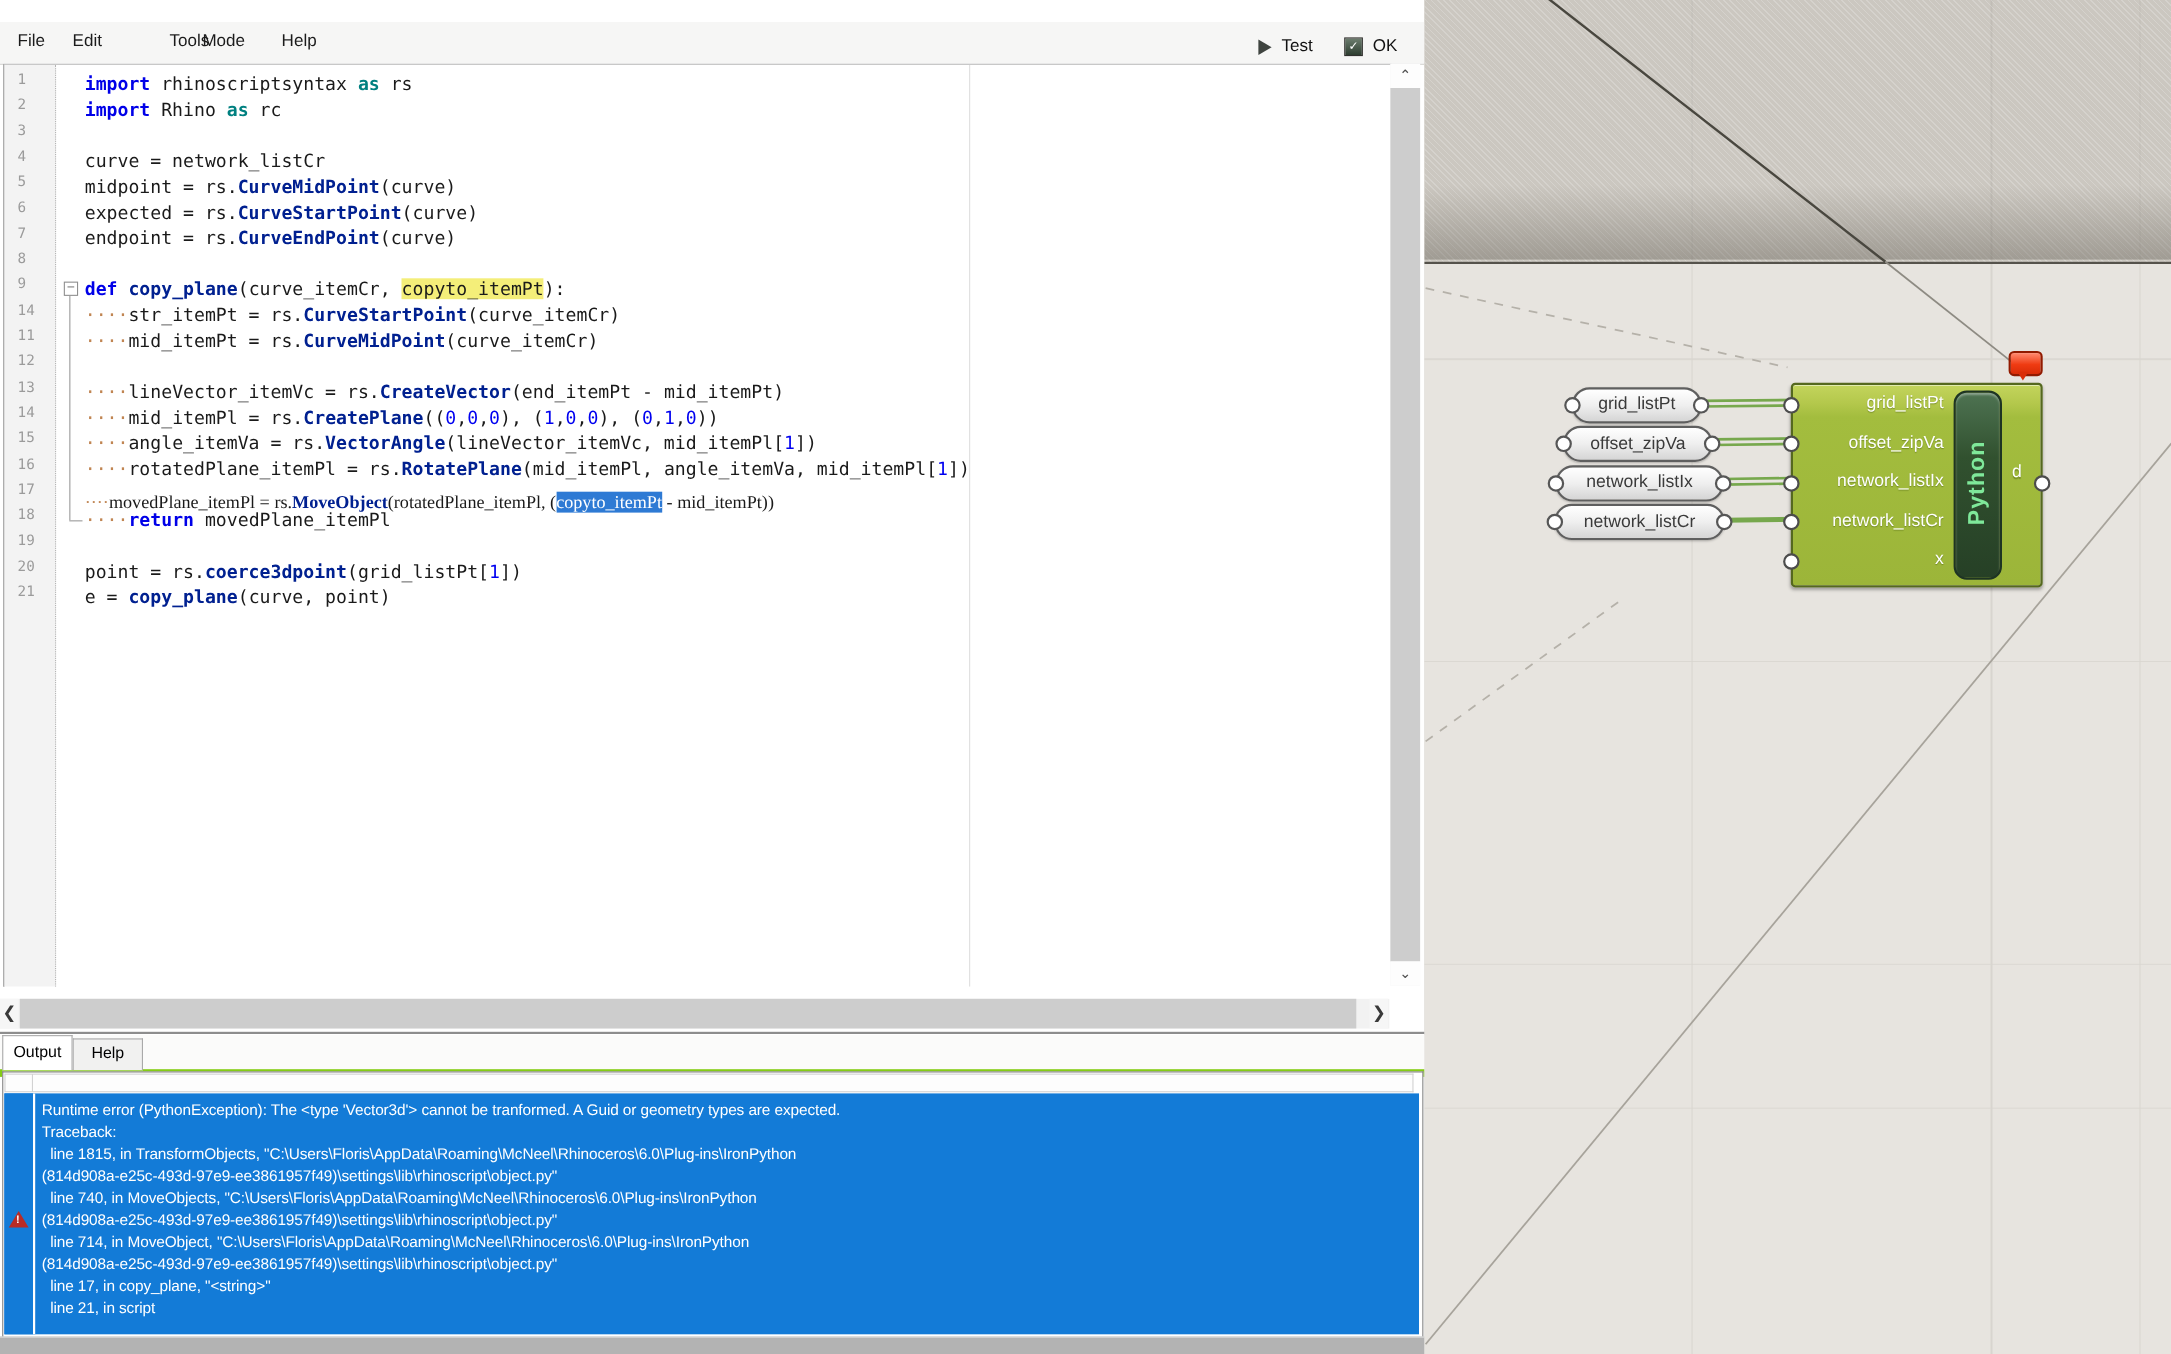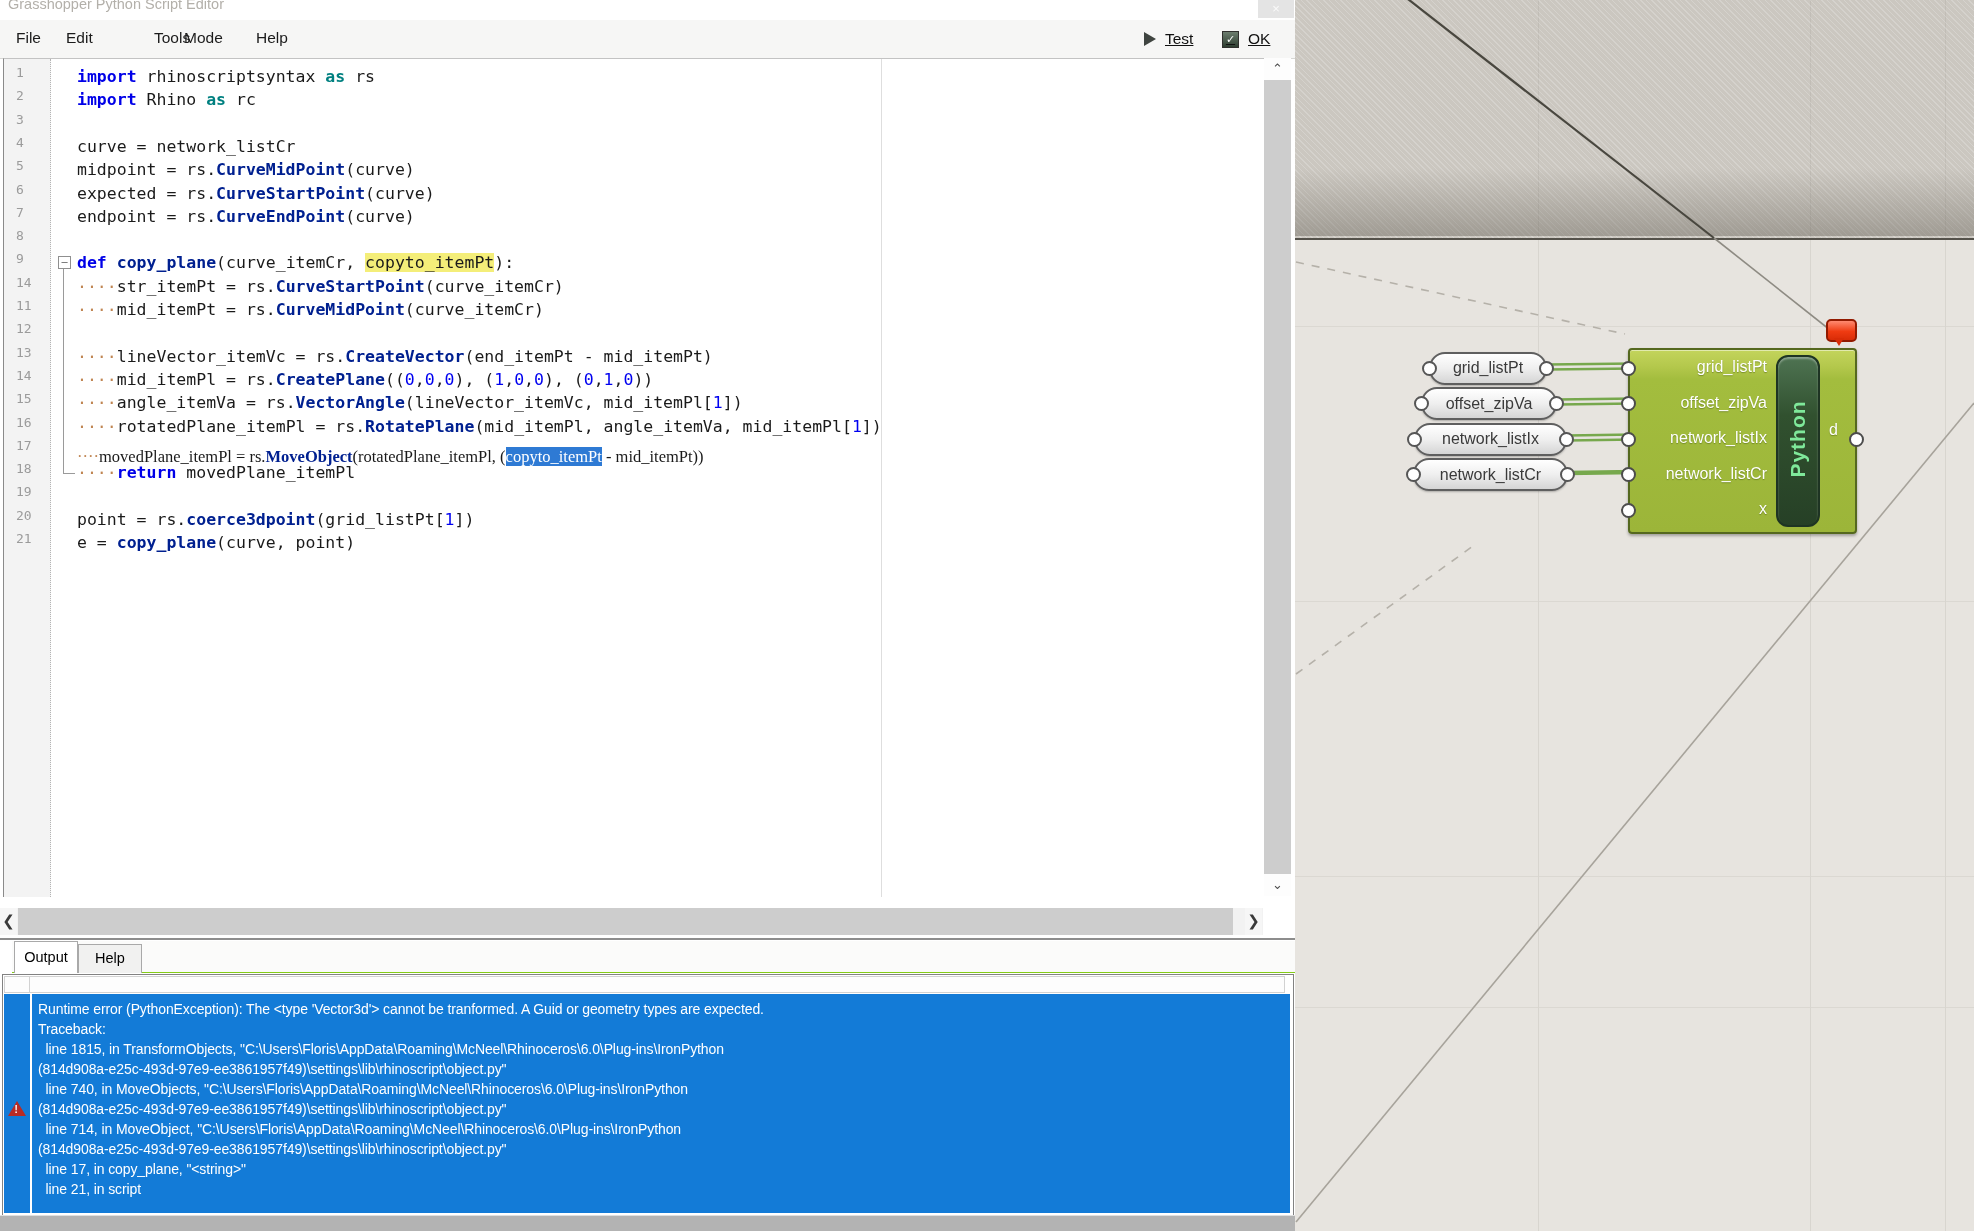--- a/index.html
+++ b/index.html
@@ -10,21 +10,21 @@
                  border-right:1px solid #cfcdc8;}
   #title-bar{position:absolute;left:0;top:0;width:100%;height:20px;background:#fff;}
   #window-title{position:absolute;left:8px;top:-4px;font-size:14.5px;color:#b3b0aa;white-space:nowrap;}
   #close-btn{position:absolute;left:1258px;top:0;width:36px;height:18px;background:#e4e4e4;
              color:#fafafa;font-size:13px;text-align:center;line-height:18px;}
   #menu-bar{position:absolute;left:0;top:20px;width:100%;height:38px;background:#f6f6f5;
             border-bottom:1px solid #d7d7d4;}
   .menu-item{position:absolute;top:9px;font-size:15.5px;color:#1b1b1b;}
   #test-btn{position:absolute;left:1136px;top:4px;width:78px;height:30px;}
   #ok-btn{position:absolute;left:1216px;top:4px;width:76px;height:30px;}
-  .tool-btn{display:flex;gap:9px;font-size:15.5px;color:#111;text-decoration:underline;}
+  .tool-btn{display:flex;align-items:center;gap:9px;font-size:15.5px;color:#111;}
   #play-icon{width:0;height:0;border-top:7px solid transparent;border-bottom:7px solid transparent;
              border-left:12px solid #3f4440;margin-left:8px;margin-top:8px;}
   #check-icon{width:15px;height:15px;margin-left:6px;margin-top:7px;border:1px solid #30302e;
               background:linear-gradient(180deg,#6c7d6e,#2d3d30);color:#fff;font-size:11px;
               line-height:14px;text-align:center;}
   .tool-label{margin-top:6px;}
   
   #code-pane{position:absolute;left:3px;top:58px;width:1261px;height:838px;background:#fff;
              border-left:1px solid #8a8a8a;border-top:1px solid #c3c3c3;overflow:hidden;}
   #gutter{position:absolute;left:0;top:0;width:46px;height:100%;background:#f3f3f3;
@@ -50,22 +50,22 @@
   #v-scroll{position:absolute;left:1264px;top:58px;width:27px;height:838px;background:#f2f2f2;}
   .v-arrow{position:absolute;left:0;width:27px;height:22px;background:#fdfdfd;color:#505050;
            font-size:13px;text-align:center;line-height:22px;}
   #v-thumb{position:absolute;left:0;top:22px;width:27px;height:794px;background:#cdcdcd;}
   #h-scroll{position:absolute;left:0px;top:908px;width:1263px;height:27px;background:#f2f2f2;}
   .h-arrow{position:absolute;top:0;width:17px;height:27px;color:#3a3a3a;font-size:15px;
            text-align:center;line-height:26px;background:#f6f6f6;}
   #h-thumb{position:absolute;left:18px;top:0;width:1215px;height:27px;background:#cdcdcd;}
   #pane-divider{position:absolute;left:0;top:938px;width:1295px;height:2px;background:#8d8d8d;}
   
-  #tab-row{position:absolute;left:12px;top:941px;width:1295px;height:31px;background:#fbfbfa;
-           border-bottom:1px solid #84cc16;}
+  #tab-row{position:absolute;left:0;top:941px;width:1295px;height:31px;background:#fbfbfa;
+           border-bottom:7px solid #84cc16;}
   .tab{position:absolute;top:3px;height:28px;font-size:14.5px;color:#000;text-align:center;
        line-height:26px;border:1px solid #a9a9a9;border-bottom:none;background:#f1f1f0;}
   #tab-output{left:2px;width:62px;top:0px;height:31px;background:#fff;z-index:2;line-height:30px;}
   #tab-help{left:66px;width:62px;}
   
   #output-box{position:absolute;left:2px;top:974px;width:1290px;height:241px;background:#fff;
               border:1px solid #828282;border-bottom:none;}
   #output-header{position:absolute;left:1px;top:1px;height:17px;display:flex;}
   .oh-cell{border:1px solid #d2d2d2;background:#fdfdfd;height:15px;}
   #oh-1{width:24px;} #oh-2{width:1254px;border-left:none;}
@@ -131,26 +131,20 @@
               border-left:5px solid transparent;border-right:5px solid transparent;
               border-top:8px solid #d92c07;}
 </style>
 </head>
 <body>
 
 <div id="root">
 
   <div id="editor-window">
 
-    <div id="title-bar">
-      <span id="window-title">Grasshopper Python Script Editor</span>
-      <div id="close-btn">
-        <span>×</span>
-      </div>
-    </div>
 
     <div id="menu-bar">
       <div id="menu-items">
           <span class="menu-item" style="left: 16px;">File</span>
           <span class="menu-item" style="left: 66px;">Edit</span>
           <span class="menu-item" style="left: 118px; margin-left: 36px;">Tools</span>
           <span class="menu-item" style="left: 184px;">Mode</span>
           <span class="menu-item" style="left: 256px;">Help</span>
         </div>
       <div id="test-btn" class="tool-btn">

